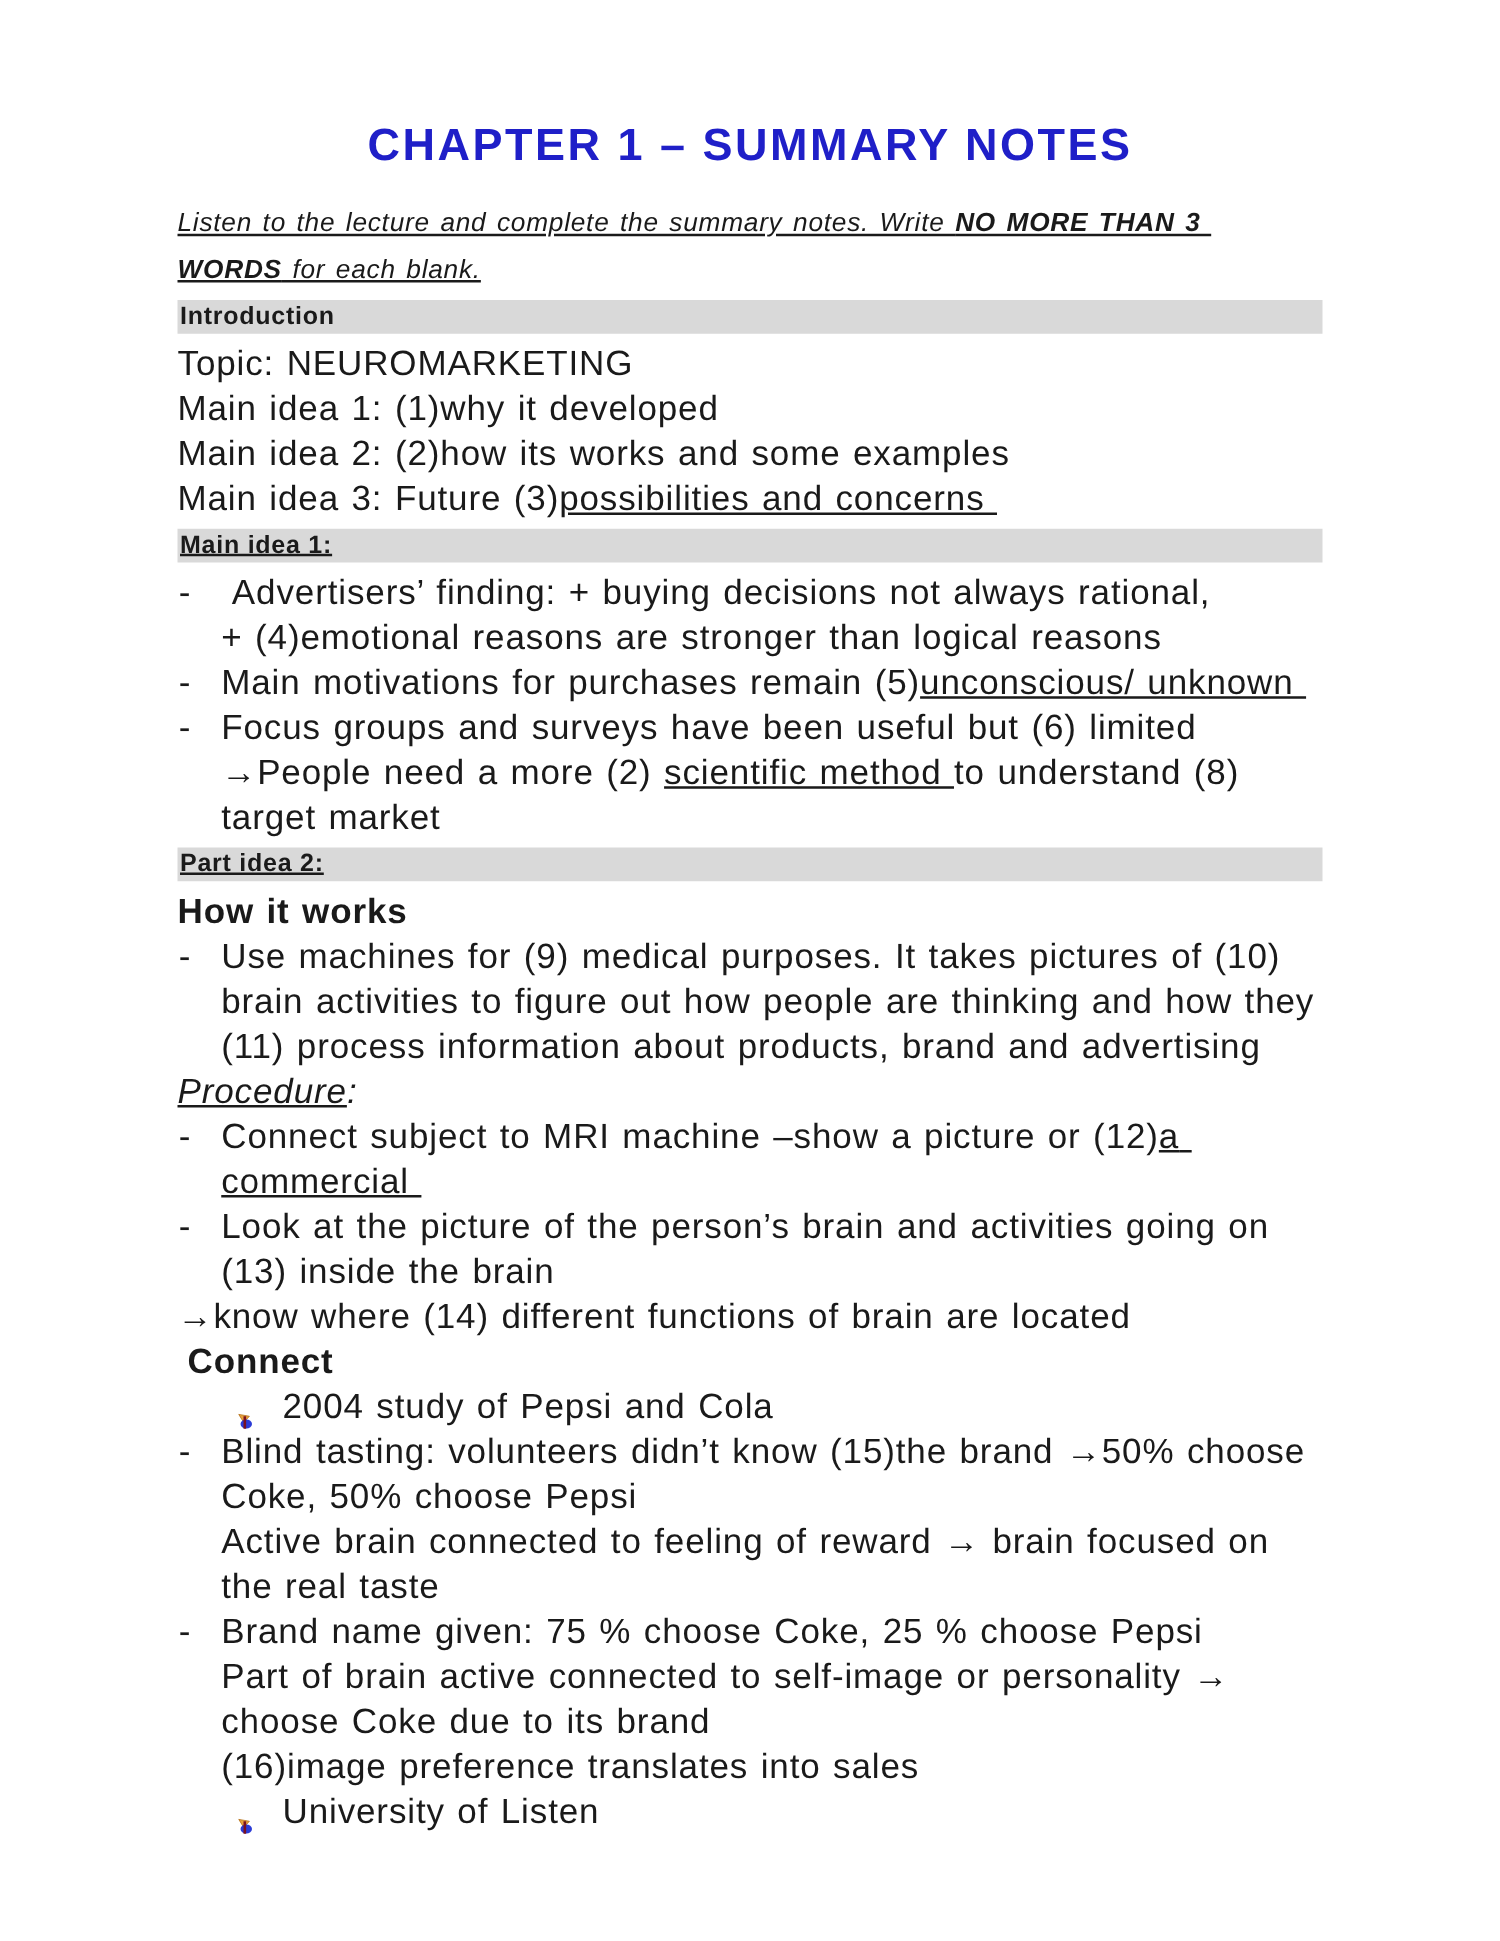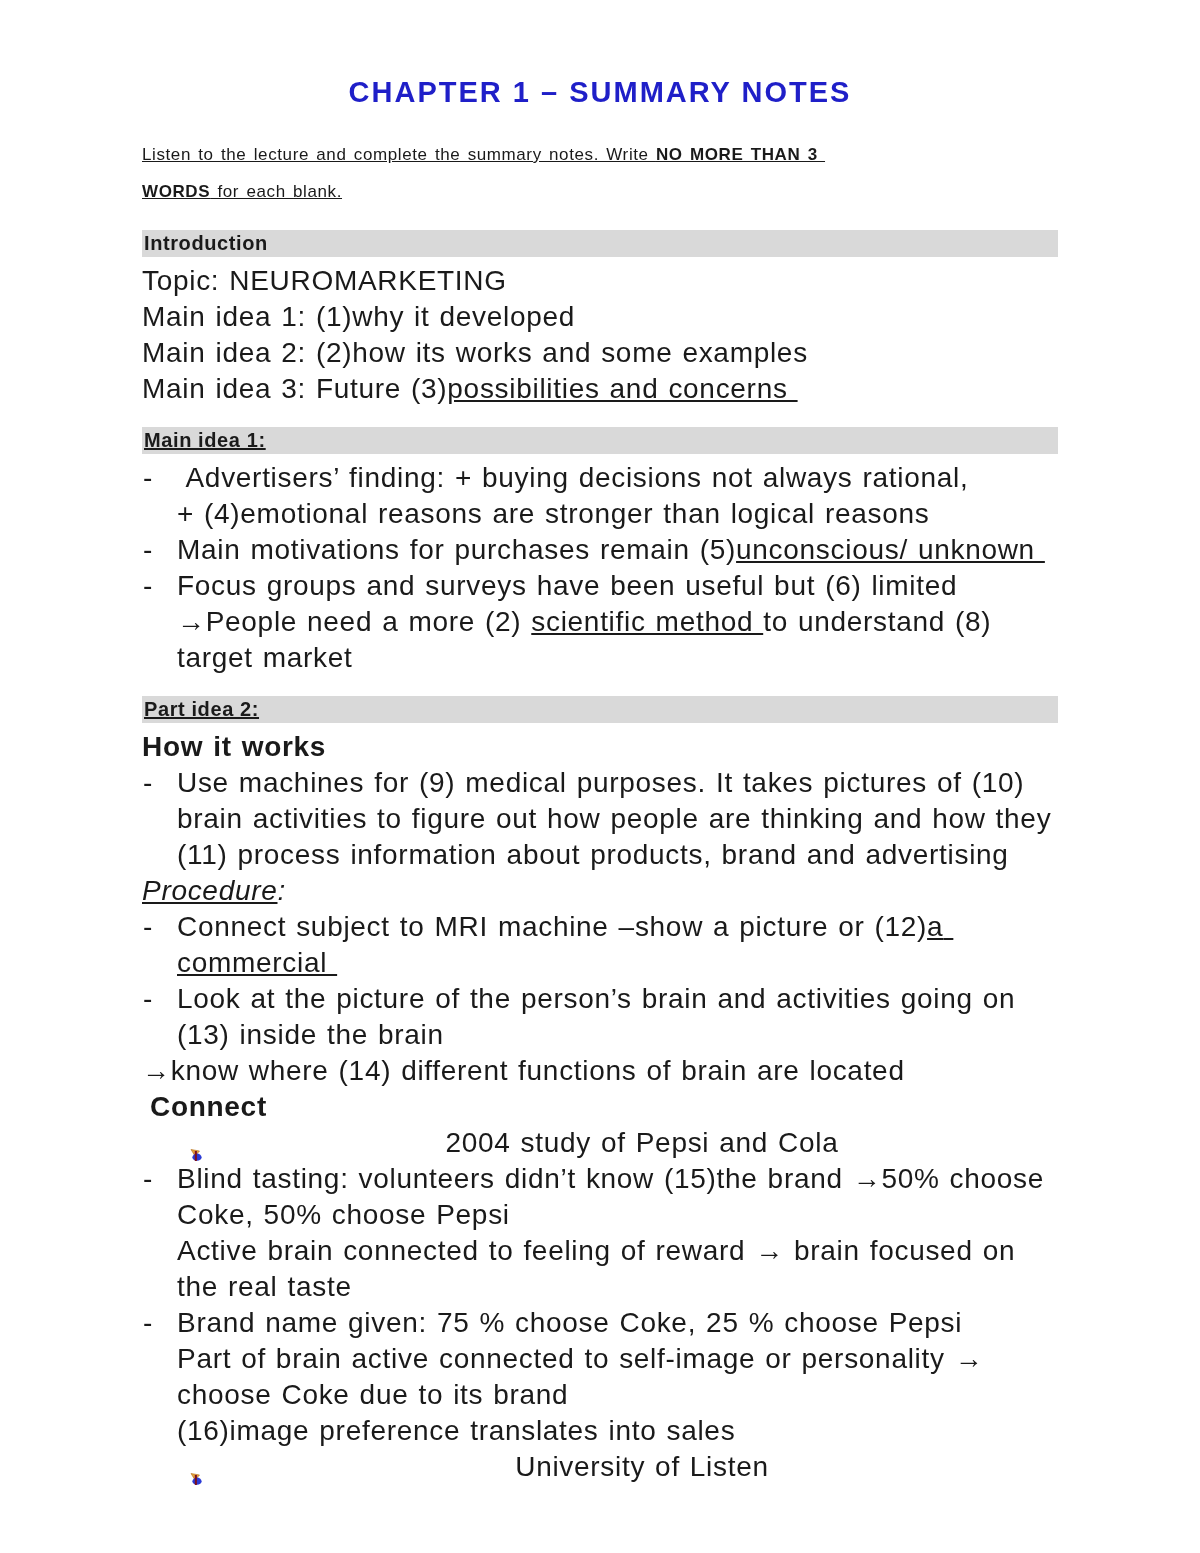--- a/index.html
+++ b/index.html
@@ -4,55 +4,55 @@
 <style>
   html,body{margin:0;padding:0;background:#ffffff;}
   body{
     width:1200px;height:1553px;
     font-family:"Liberation Sans",sans-serif;
     color:#1a1a1a;
     overflow:hidden;
   }
   .page{padding:0 142px;box-sizing:border-box;width:1200px;}
   .title{
-    margin:70px 0 0 0;
+    margin:94px 0 0 0;
     text-align:center;
-    font-size:29px;font-weight:bold;
+    font-size:36px;font-weight:bold;
     letter-spacing:2px;
     color:#1f1fc8;
     line-height:44px;
   }
   .instr{
     margin:22px 0 0 0;
-    font-size:17px;
+    font-size:21px;font-style:italic;
     line-height:37px;
     letter-spacing:0.6px;word-spacing:2px;
   }
   .instr .u{text-decoration:underline;}
   .instr .b{font-weight:bold;}
   .hbar{
     background:#d9d9d9;
-    margin:20px 0 6px 0;
+    margin:6px 0 6px 0;
     padding:2px 6px 2px 2px;
     font-size:20px;font-weight:bold;
     line-height:23px;
     letter-spacing:0.6px;
   }
   .hbar.ul span{text-decoration:underline;}
   .body-text{font-size:28px;line-height:36px;letter-spacing:0.7px;word-spacing:1.5px;}
   p{margin:0;}
   .t{white-space:pre-wrap;}
   .u{text-decoration:underline;}
   .b{font-weight:bold;}
   .i{font-style:italic;}
   .li{position:relative;padding-left:35px;}
   .li .mk{position:absolute;left:1px;top:0;}
   .cont{padding-left:35px;}
   .examples{padding-left:8px;font-weight:bold;}
-  .tack{position:relative;padding-left:84px;text-align:center;}
+  .tack{position:relative;padding-left:84px;}
   .tack .tk{position:absolute;left:47px;top:10px;}
 </style>
 </head>
 <body>
 
 <div class="page">
 
   <h1 class="title">CHAPTER 1 – SUMMARY NOTES</h1>
 
   <p class="instr"><span class="u t">Listen to the lecture and complete the summary notes. Write </span><span class="u b t">NO MORE THAN 3 </span><br><span class="u b t">WORDS</span><span class="u t"> for each blank.</span></p>

